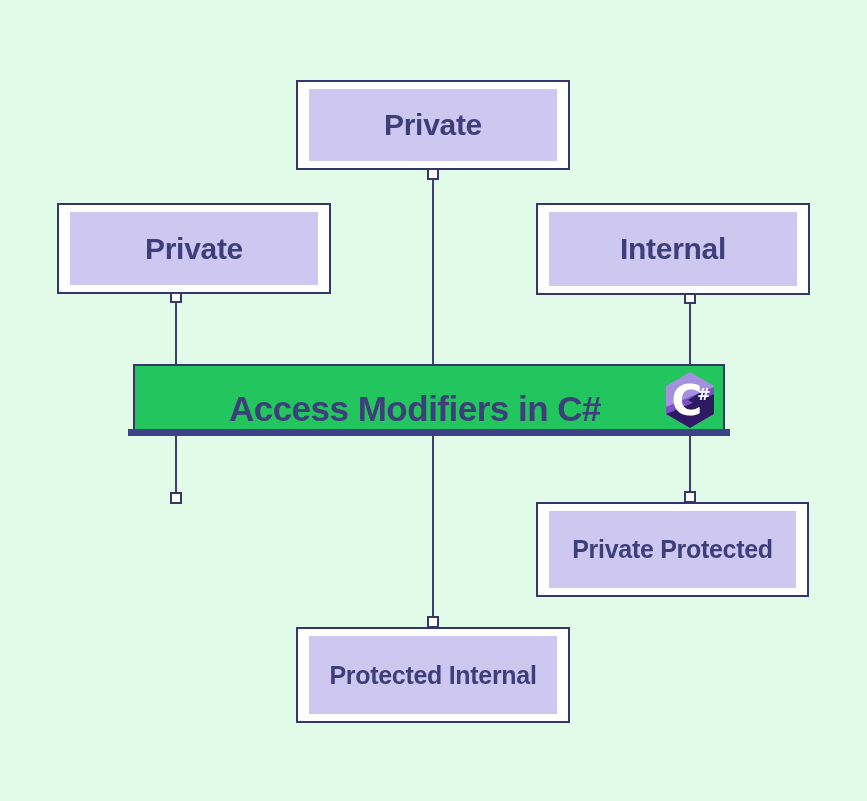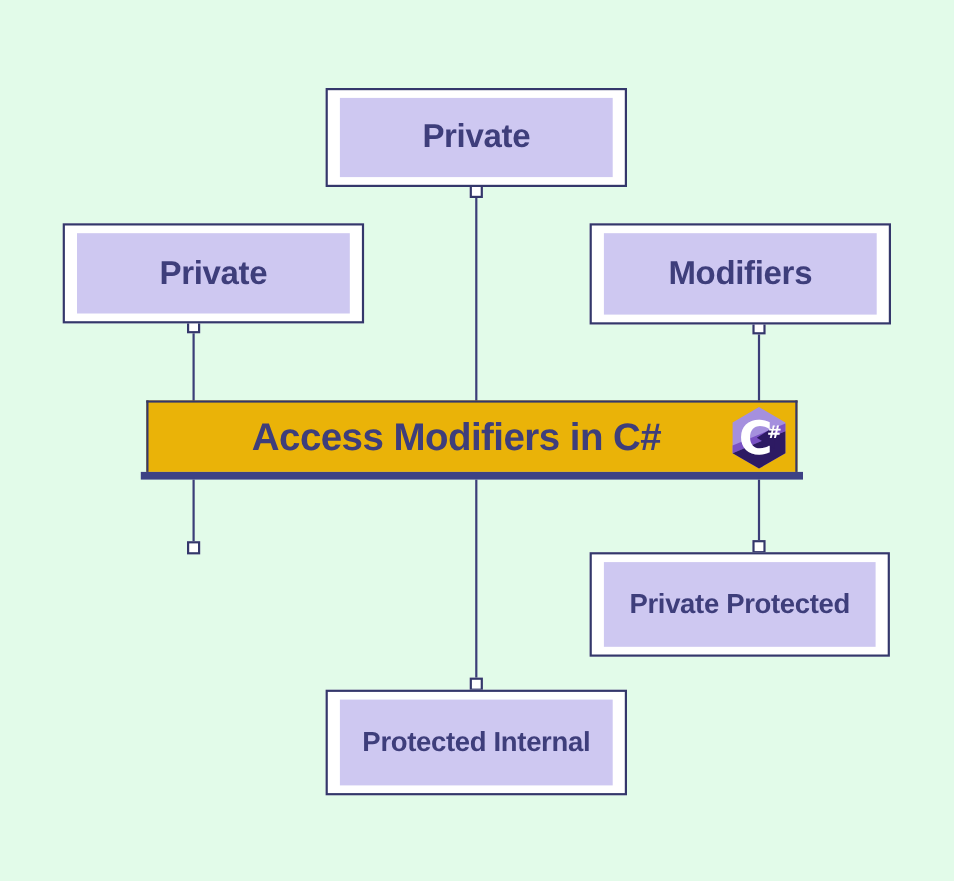--- a/index.html
+++ b/index.html
@@ -38,24 +38,24 @@
   }
   .node-label{
     color:#3e3e7b;font-weight:bold;font-size:30px;
     letter-spacing:-0.3px;white-space:nowrap;
   }
   .node-label.small{font-size:25px;}
 
   
   .central{
     position:absolute;left:133px;top:364px;width:592px;height:65px;
-    background:#eab308;
+    background:#22c55e;
     border:2px solid #34376b;border-bottom:none;
     box-sizing:border-box;
-    display:flex;align-items:center;padding-left:40px;
+    display:flex;align-items:flex-end;padding-left:40px;
   }
   .central-title-area{
     flex:1;display:flex;align-items:center;justify-content:center;
   }
   .central-title{
     color:#3e3e7b;font-weight:bold;font-size:35px;
     letter-spacing:-0.5px;white-space:nowrap;
   }
   .central-divider{
     width:2px;background:#34376b;
@@ -94,21 +94,21 @@
   </div>
 
   <div class="node" style="left:57px;top:203px;width:274px;height:91px">
     <div class="node-fill">
       <span class="node-label">Private</span>
     </div>
   </div>
 
   <div class="node" style="left:536px;top:203px;width:274px;height:92px">
     <div class="node-fill">
-      <span class="node-label">Modifiers</span>
+      <span class="node-label">Internal</span>
     </div>
   </div>
 
 
   <div class="node" style="left:296px;top:627px;width:274px;height:96px">
     <div class="node-fill">
       <span class="node-label small">Protected Internal</span>
     </div>
   </div>
 

